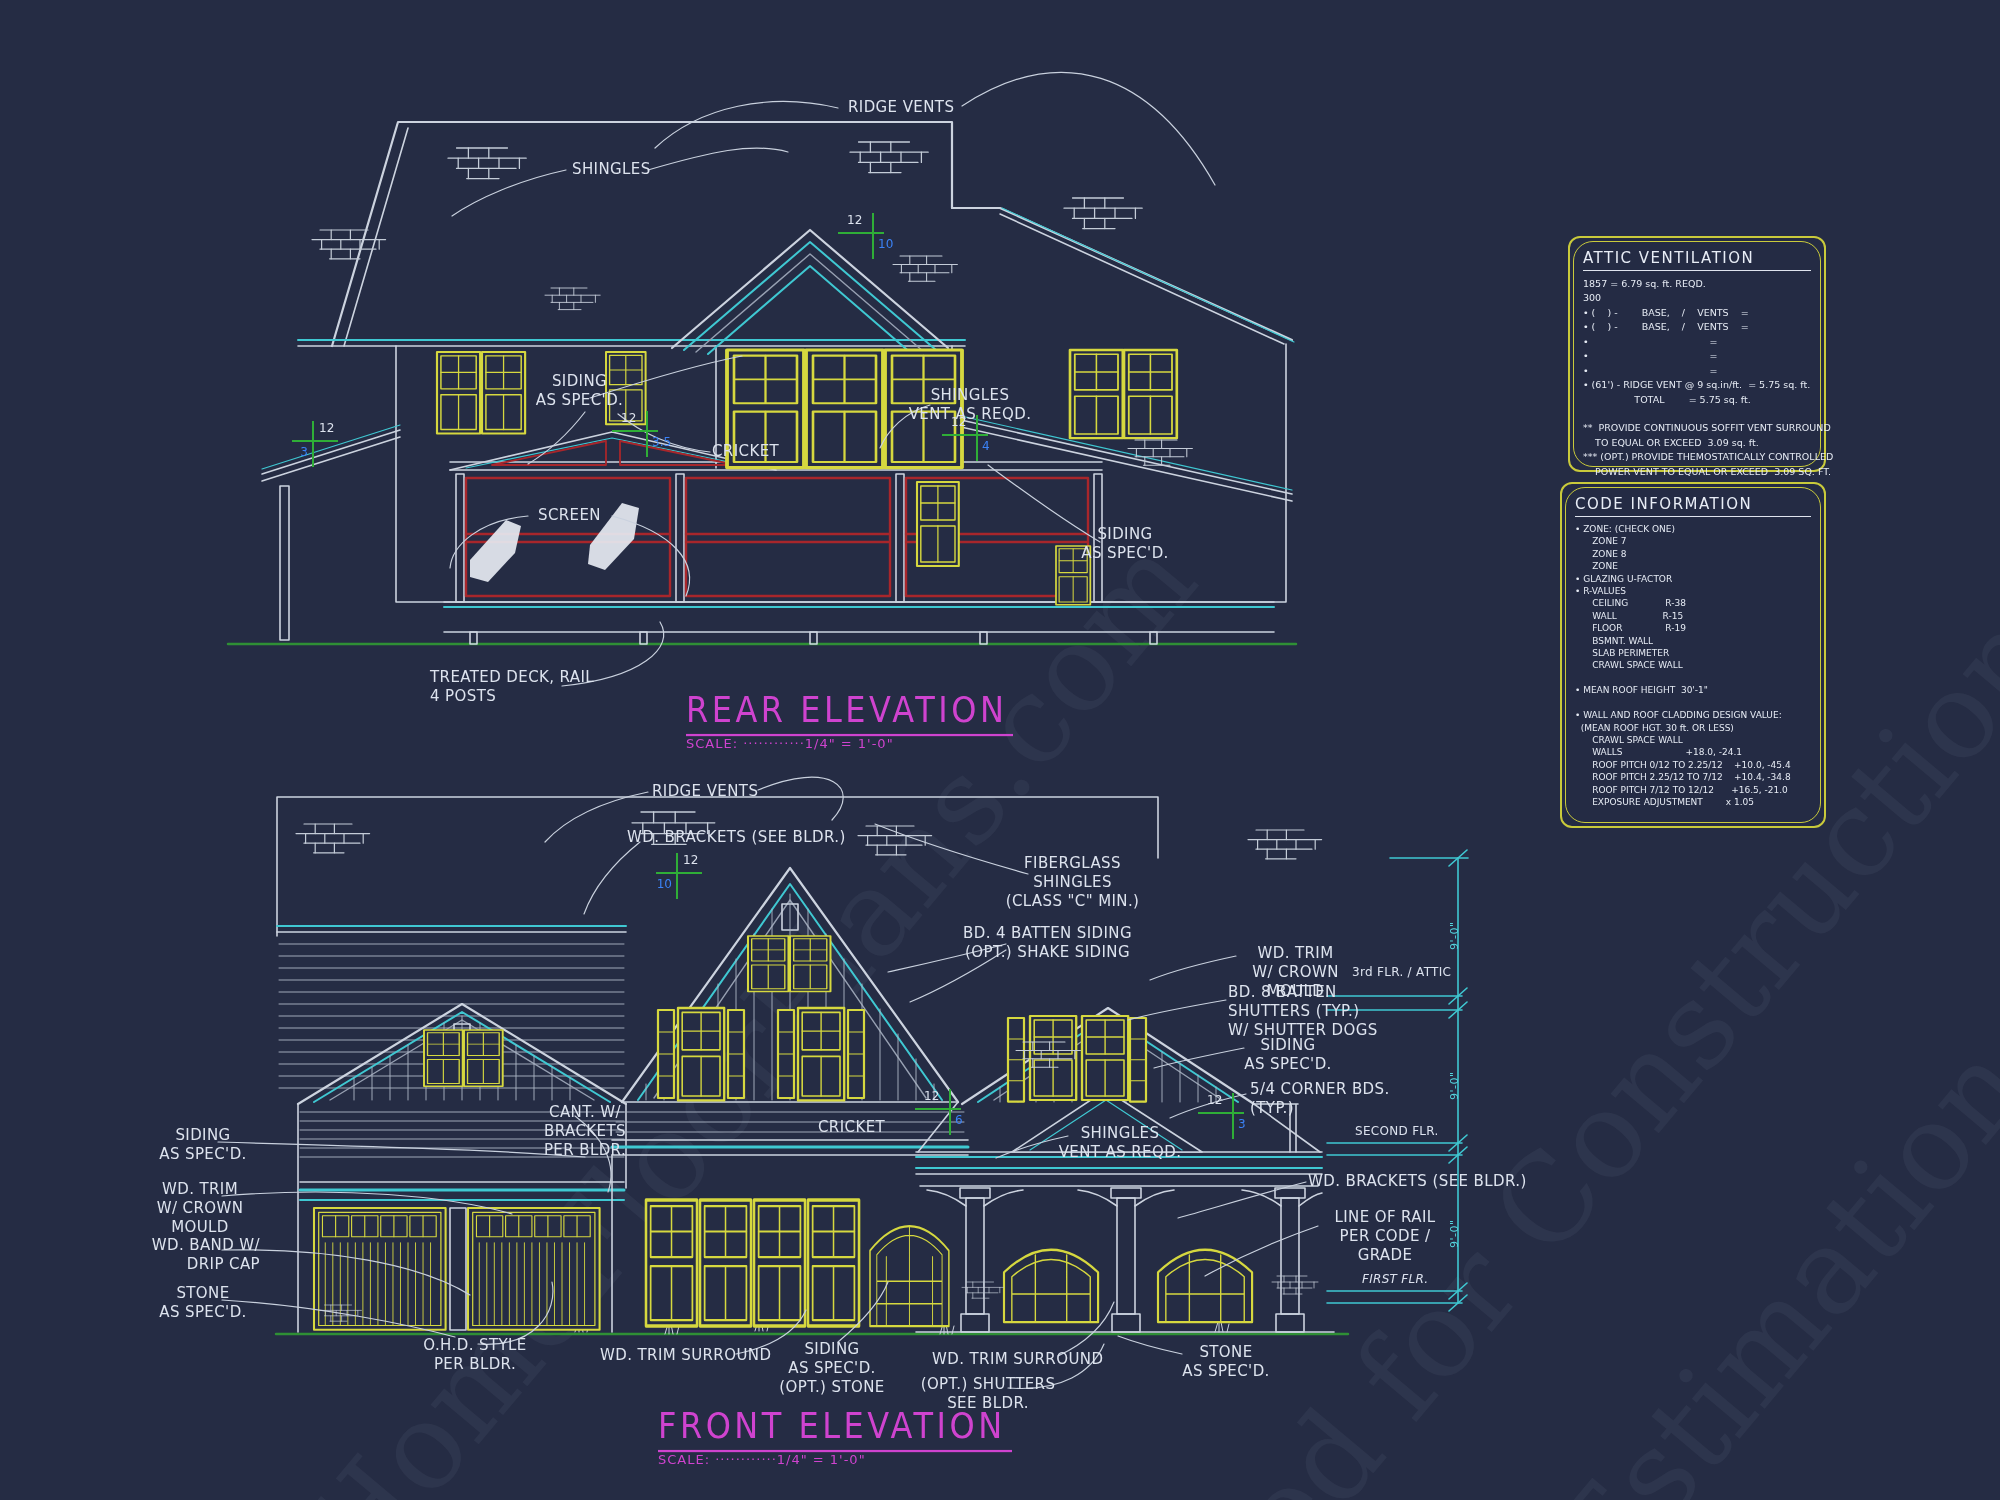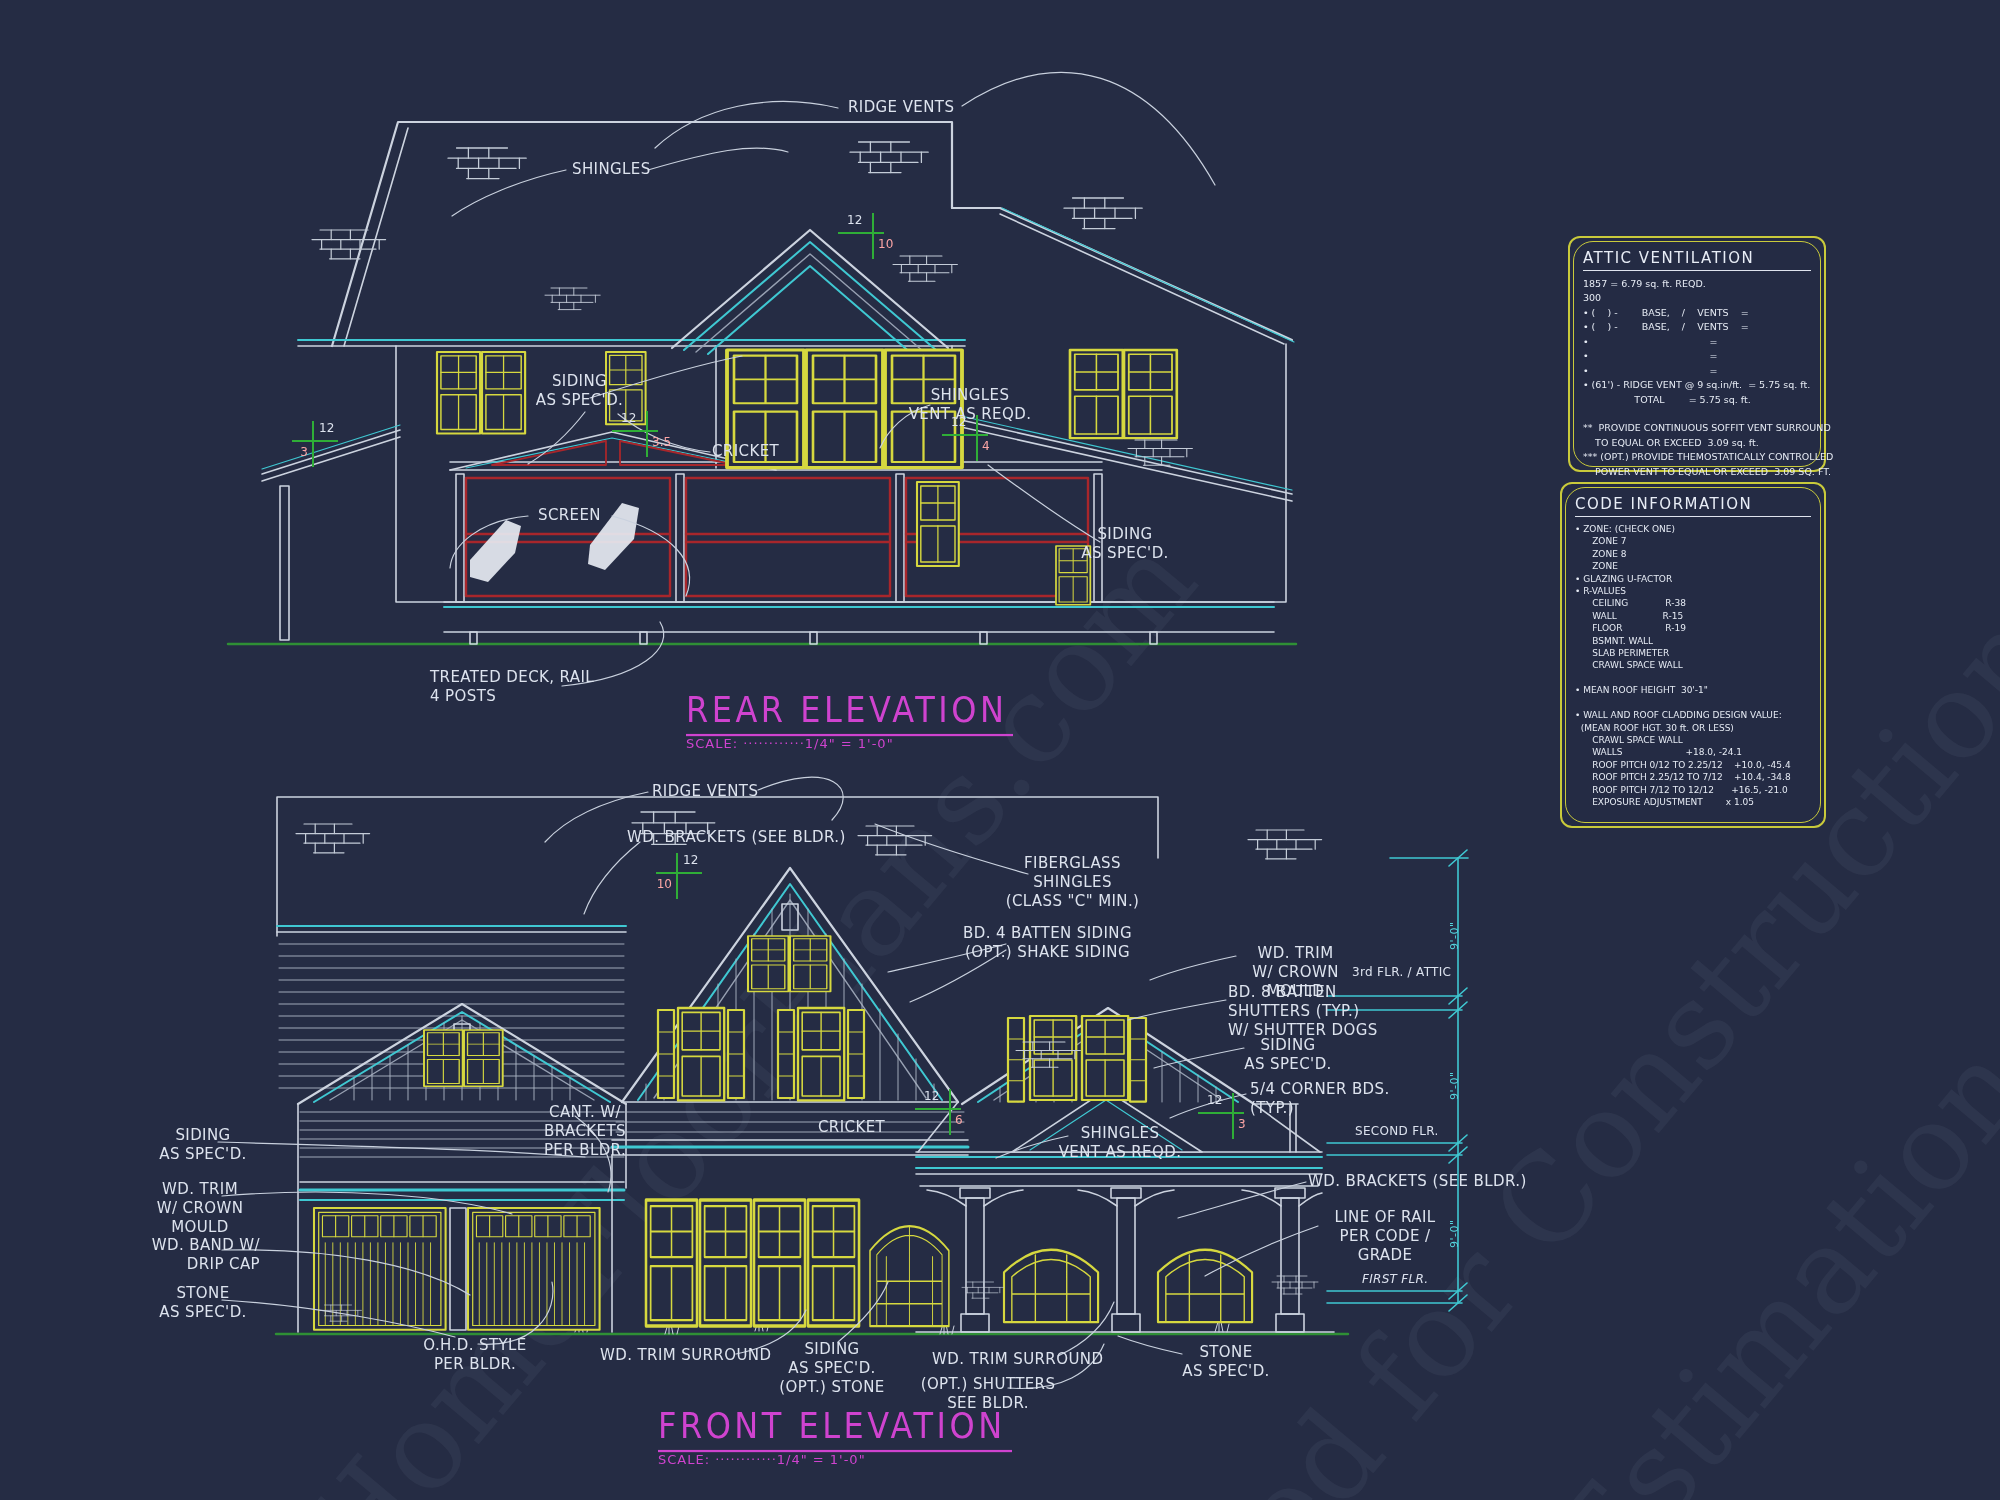--- a/index.html
+++ b/index.html
@@ -34,21 +34,21 @@
   
   .title{position:absolute;z-index:4;color:#cf43cf;font-size:32px;letter-spacing:3.5px;
          border-bottom:2px solid #cf43cf;padding:0 6px 3px 0;transform:scaleY(1.12);
          transform-origin:left top;white-space:nowrap;}
   .scale{position:absolute;z-index:4;color:#cf43cf;font-size:13px;letter-spacing:1px;white-space:pre;}
   
   .pitch{position:absolute;z-index:3;width:58px;height:52px;}
   .pitch .hl{position:absolute;left:0;top:22px;width:46px;height:2px;background:#2fae37;}
   .pitch .vl{position:absolute;left:34px;top:3px;width:2px;height:46px;background:#2fae37;}
   .pitch .rise{position:absolute;left:9px;top:3px;color:#dde3ee;font-size:12px;}
-  .pitch .run{position:absolute;left:40px;top:27px;color:#fca5a5;font-size:12px;white-space:nowrap;}
+  .pitch .run{position:absolute;left:40px;top:27px;color:#3b82f6;font-size:12px;white-space:nowrap;}
   .pitch.left .vl{left:20px;}
   .pitch.left .rise{left:27px;}
   .pitch.left .run{left:-4px;width:20px;text-align:right;}
   
   .panel{position:absolute;z-index:4;border:2px solid #c9ca3b;border-radius:12px;padding:3px;
          background:rgba(37,44,68,.6);}
   .panel-inner{border:1.5px solid #c9ca3b;border-radius:20px;padding:7px 9px;height:100%;
                box-sizing:border-box;}
   .panel h3{margin:0 0 6px 0;color:#e8edf6;font-size:15px;font-weight:normal;letter-spacing:1.5px;
             border-bottom:1.5px solid #dfe4ee;padding-bottom:3px;}

